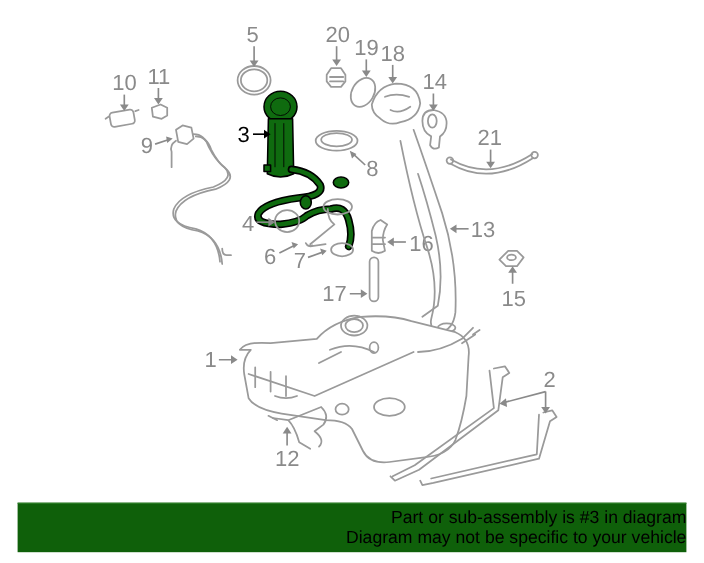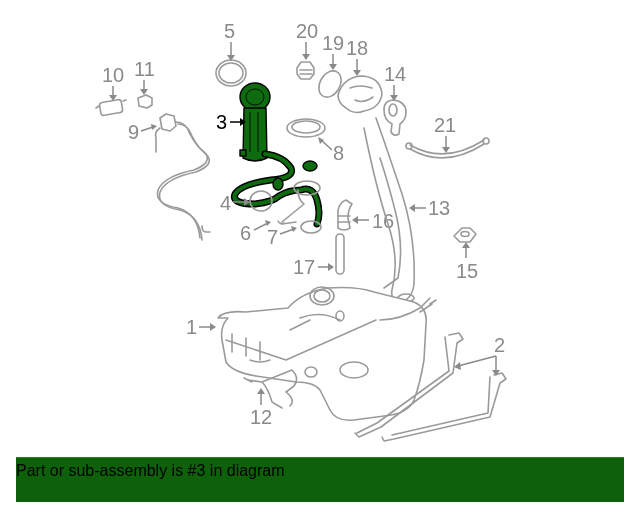--- a/index.html
+++ b/index.html
@@ -10,21 +10,21 @@
   .callout.hl { fill: #000000; }
   .part { fill: none; stroke: #9a9a9a; stroke-width: 1.6; stroke-linejoin: round; stroke-linecap: round; }
   .part-fill { fill: #ffffff; stroke: #9a9a9a; stroke-width: 1.6; stroke-linejoin: round; }
   .arrow { stroke: #8a8a8a; stroke-width: 1.5; fill: none; }
   .arrow.hl { stroke: #000000; }
   .hl-part { fill: #0f6b0f; stroke: #000000; stroke-width: 1.4; stroke-linejoin: round; }
   .hl-hose { fill: none; stroke: #000; stroke-width: 7; stroke-linecap: round; stroke-linejoin: round; }
   .hl-hose-in { fill: none; stroke: #0f6b0f; stroke-width: 4; stroke-linecap: round; stroke-linejoin: round; }
   .banner { position: absolute; left: 16px; top: 457px; width: 608px; height: 45px;
             background: #0f600a; border-top: 1px solid #2f7f2a; box-sizing: border-box;
-            text-align: left; color: #000000; font-size: 16px; line-height: 19px; padding-top: 3px; }
+            text-align: right; color: #000000; font-size: 16px; line-height: 19px; padding-top: 3px; }
   .banner div { white-space: nowrap; }
 </style>
 </head>
 <body>
 
 <svg id="diagram" viewBox="0 0 640 456" xmlns="http://www.w3.org/2000/svg">
 
   <g>
     <ellipse class="part" cx="231" cy="73" rx="15" ry="13"></ellipse>
     <ellipse class="part" cx="231" cy="73" rx="12" ry="10"></ellipse>
@@ -200,13 +200,14 @@
   </g>
   <text class="callout" x="494" y="352">2</text>
   <line class="arrow" x1="496" y1="356" x2="458" y2="366"></line>
   <polygon points="460,362 454,367 461,370" fill="#8a8a8a"></polygon>
   <line class="arrow" x1="496" y1="356" x2="496" y2="372"></line>
   <polygon points="492,370 500,370 496,376" fill="#8a8a8a"></polygon>
 </svg>
 
 <div class="banner">
   <div>Part or sub-assembly is #3 in diagram</div>
+  <div>Diagram may not be specific to your vehicle</div>
 </div>
 
 </body></html>

